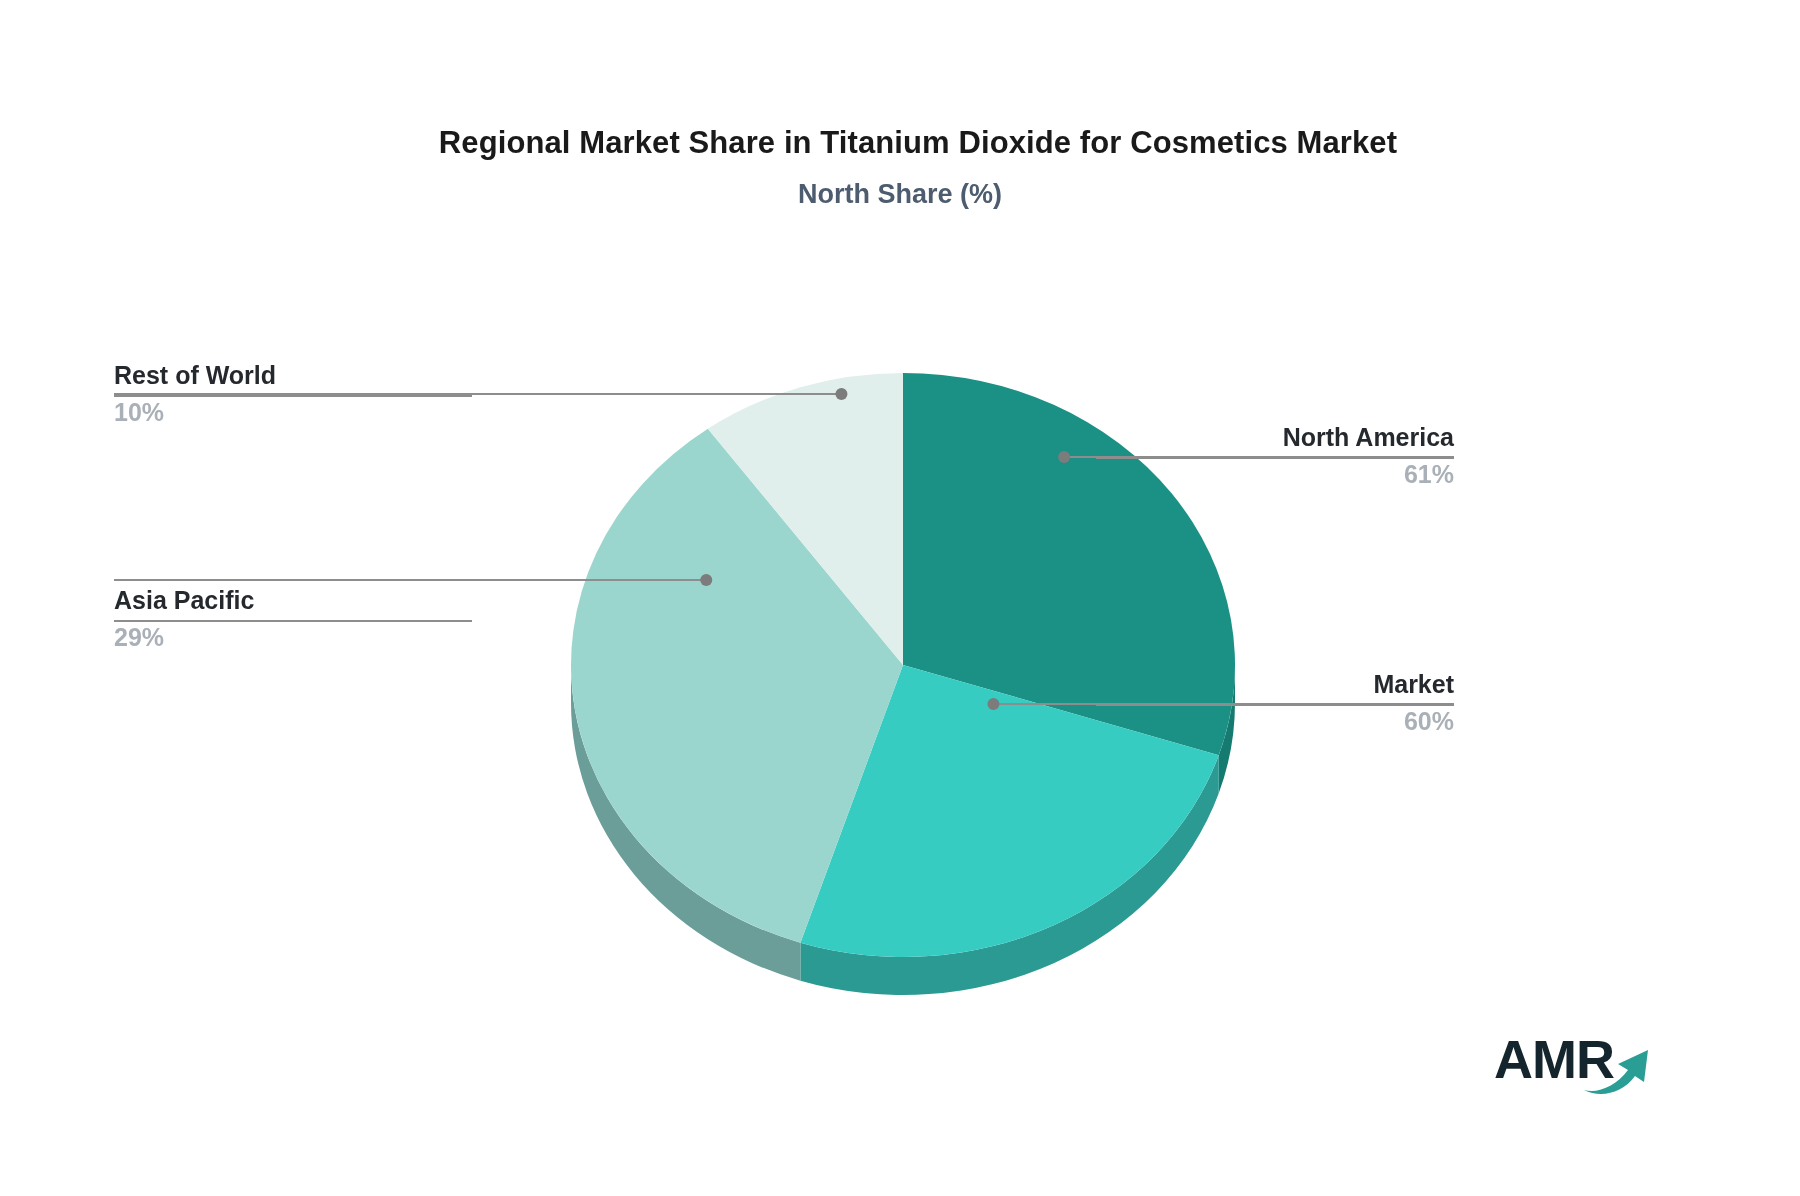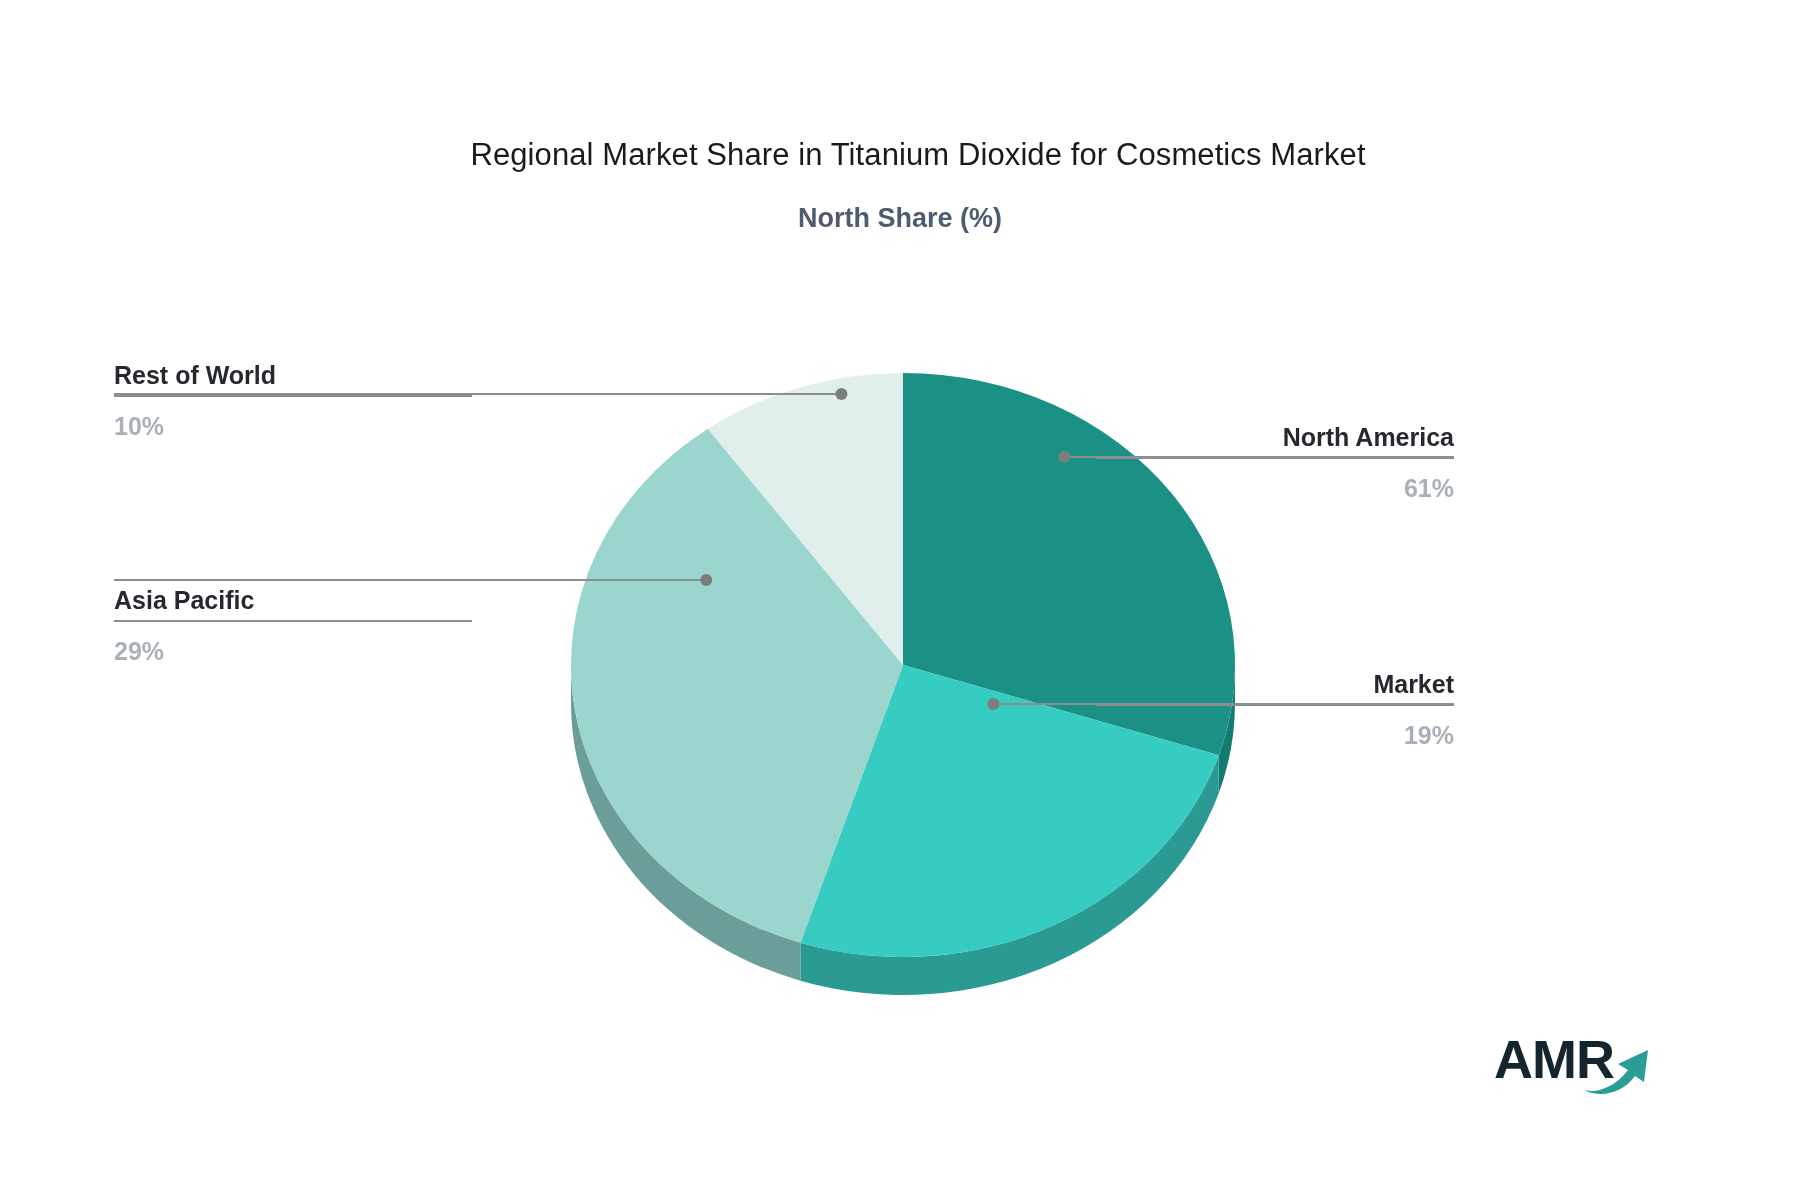--- a/index.html
+++ b/index.html
@@ -23,25 +23,25 @@
   
   .title-block {
     position: absolute;
     left: 0;
     top: 126px;
     width: 1800px;
     text-align: center;
   }
   .chart-title {
     font-size: 31px;
-    font-weight: normal;
+    font-weight: bold;
     color: #1a1a1a;
     letter-spacing: 0.1px;
     line-height: 1.1;
-    margin: 12px;
+    margin: 0;
     padding-left: 36px;
   }
   .chart-subtitle {
     font-size: 27px;
     font-weight: bold;
     color: #4d5c6e;
     margin: 0;
     padding-top: 20px;
     line-height: 1.1;
   }
@@ -70,21 +70,21 @@
   }
   .callout .cl-rule {
     height: 2px;
     background: #8d8d8d;
     width: 100%;
   }
   .callout .cl-value {
     font-size: 25px;
     color: #a9b0b7;
     line-height: 1.2;
-    padding-top: 14px;
+    padding-top: 0;
   }
   .callout.left { text-align: left; }
   .callout.right { text-align: right; }
 
   #callout-rest-of-world { left: 114px; top: 360px; width: 358px; }
   #callout-asia-pacific  { left: 114px; top: 545px; width: 358px; margin-top: 40px; }
   #callout-north-america { left: 1096px; top: 422px; width: 358px; }
   #callout-europe        { left: 1096px; top: 669px; width: 358px; }
 
   
@@ -169,21 +169,21 @@
 
   <div class="callout right" id="callout-north-america">
     <div class="cl-name">North America</div>
     <div class="cl-rule"></div>
     <div class="cl-value">61%</div>
   </div>
 
   <div class="callout right" id="callout-europe">
     <div class="cl-name">Market</div>
     <div class="cl-rule"></div>
-    <div class="cl-value">19%</div>
+    <div class="cl-value">60%</div>
   </div>
 
   <div id="amr-logo">
     <div class="amr-text">AMR</div>
     <svg width="72" height="62" viewBox="0 0 72 62">
       <path d="M2 56 C 16 60, 34 52, 46 36 L 36 30 L 66 16 L 62 48 L 53 42
                C 40 60, 18 64, 2 56 Z" fill="#2a9d95"></path>
     </svg>
   </div>
 

